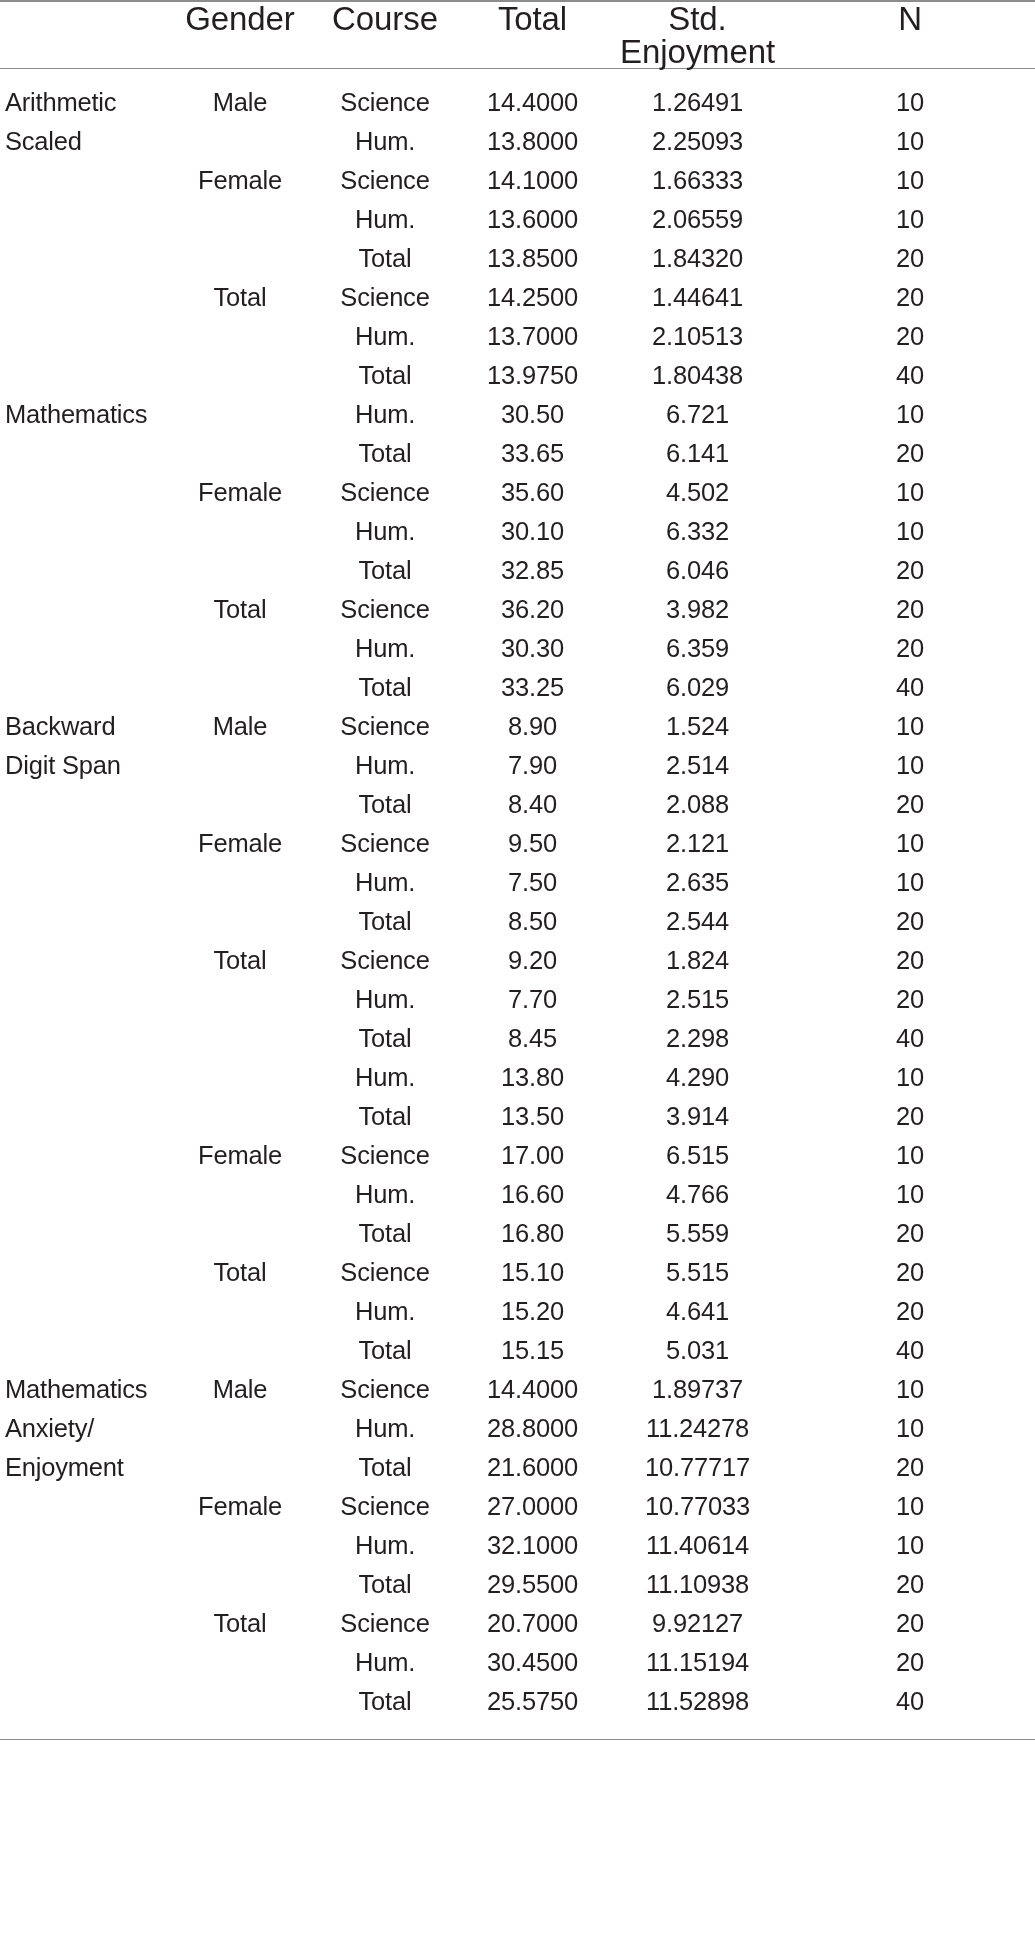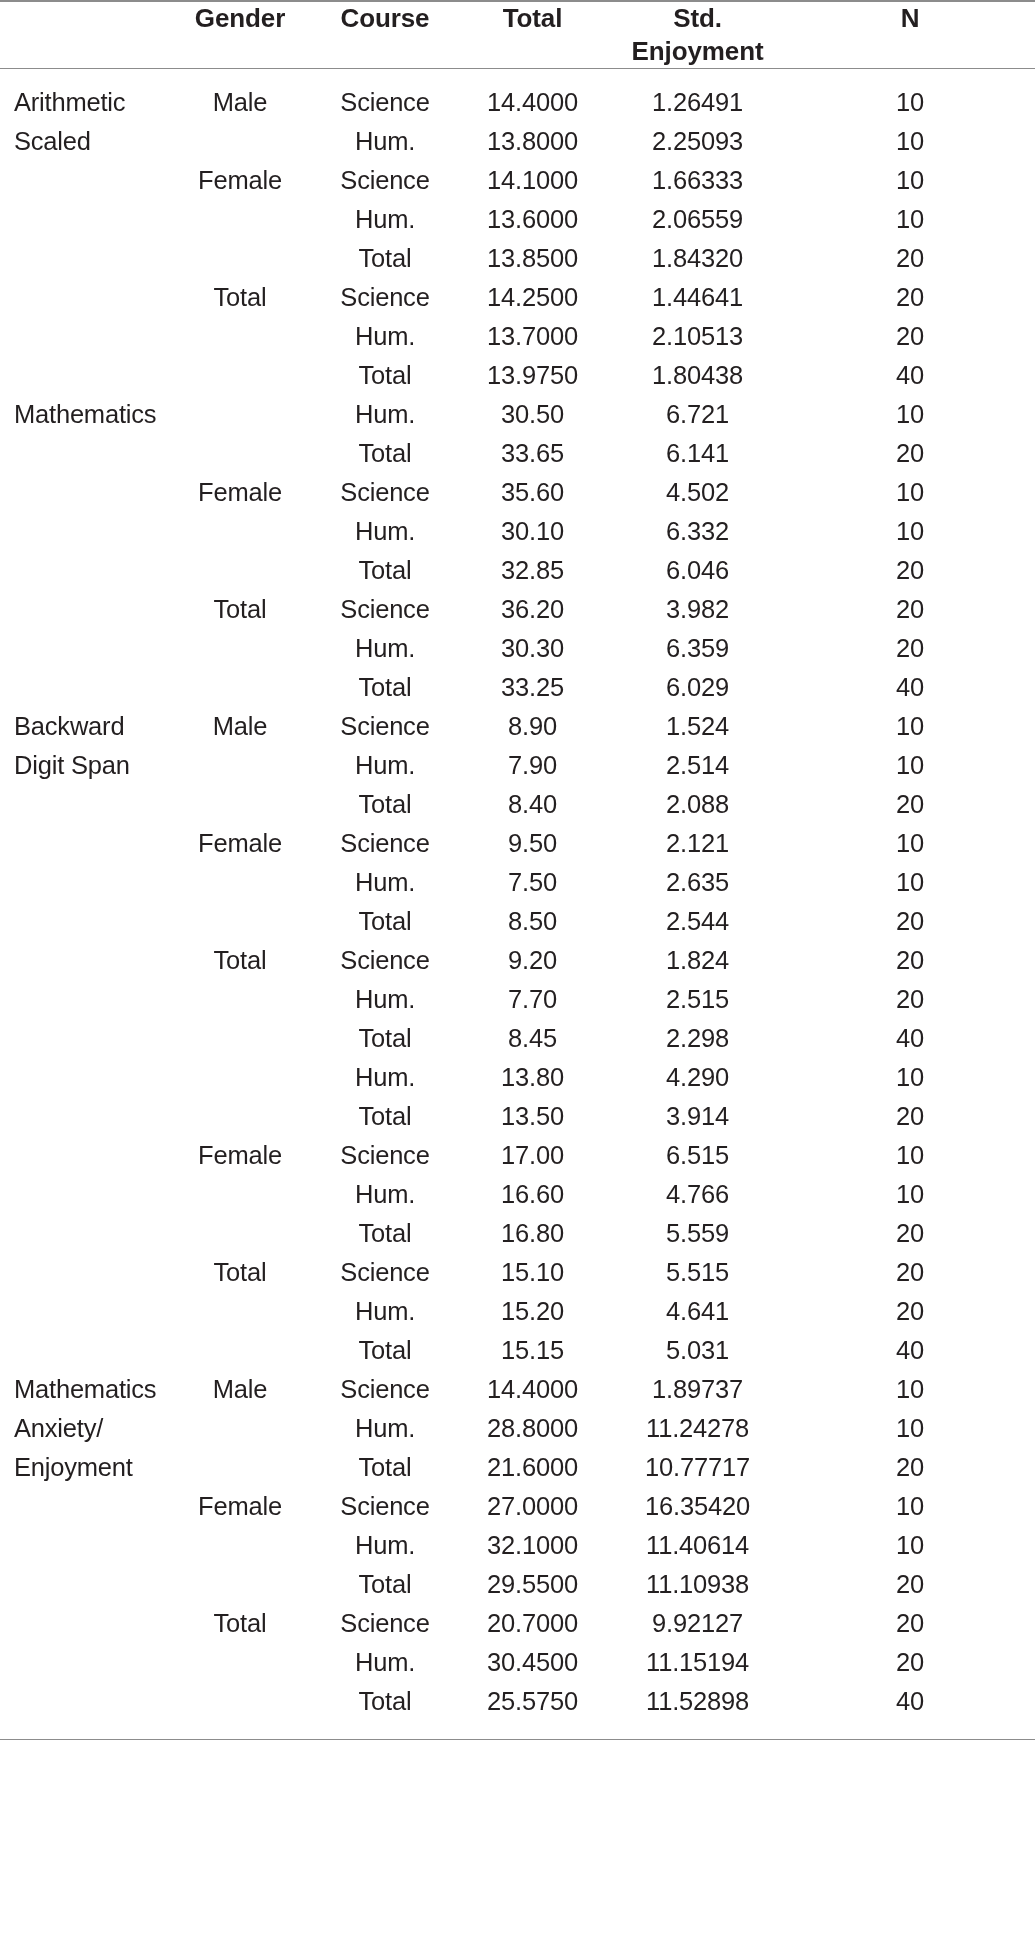--- a/index.html
+++ b/index.html
@@ -30,22 +30,22 @@
   
   table.stats thead tr.rule-top td {
     border-top: 2.5px solid #8c8c8c;
     height: 0;
     padding: 0;
     font-size: 0;
     line-height: 0;
   }
   
   thead tr.head-row th {
-    font-weight: bold;
-    font-size: 26px;
+    font-weight: normal;
+    font-size: 33px;
     line-height: 33px;
     padding: 0;
     vertical-align: top;
     text-align: center;
     letter-spacing: -0.1px;
   }
   thead tr.head-row th.c-label { text-align: left; }
   
   thead tr.rule-head td {
     border-bottom: 1.6px solid #8c8c8c;
@@ -65,21 +65,21 @@
     line-height: 39px;
     height: 39px;
     padding: 0;
     vertical-align: middle;
     text-align: center;
     white-space: nowrap;
     letter-spacing: -0.2px;
   }
   tbody tr.data-row td.c-label {
     text-align: left;
-    padding-left: 14px;
+    padding-left: 5px;
   }
   tbody tr.rule-bottom td {
     border-top: 1.6px solid #8c8c8c;
     height: 0;
     padding: 0;
     font-size: 0;
     line-height: 0;
   }
   tbody tr.tail-spacer td {
     height: 18px;
@@ -419,21 +419,21 @@
           <td>Total</td>
           <td>21.6000</td>
           <td>10.77717</td>
           <td>20</td>
         </tr>
         <tr class="data-row">
           <td class="c-label"></td>
           <td>Female</td>
           <td>Science</td>
           <td>27.0000</td>
-          <td>16.35420</td>
+          <td>10.77033</td>
           <td>10</td>
         </tr>
         <tr class="data-row">
           <td class="c-label"></td>
           <td></td>
           <td>Hum.</td>
           <td>32.1000</td>
           <td>11.40614</td>
           <td>10</td>
         </tr>

